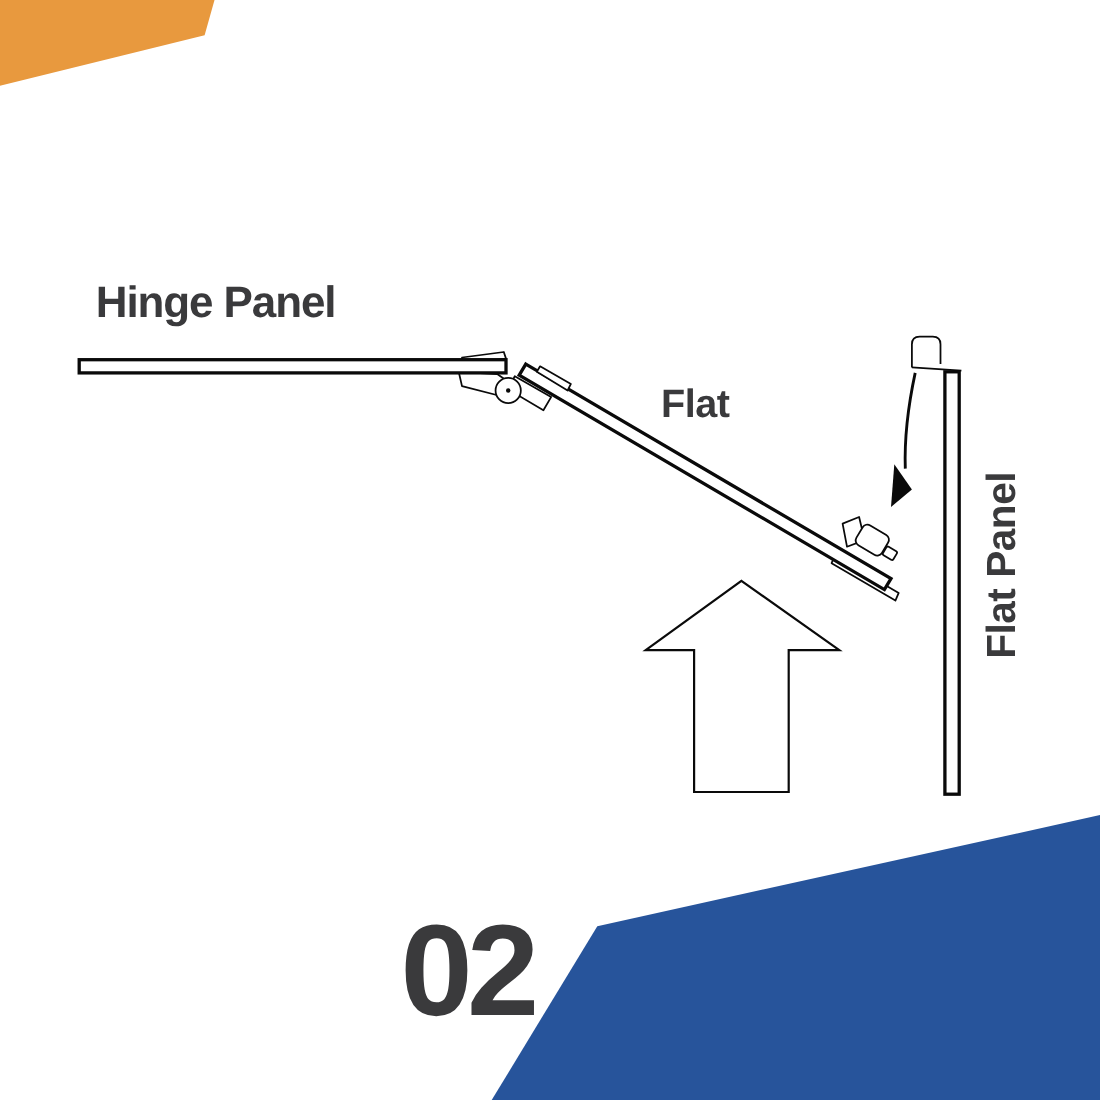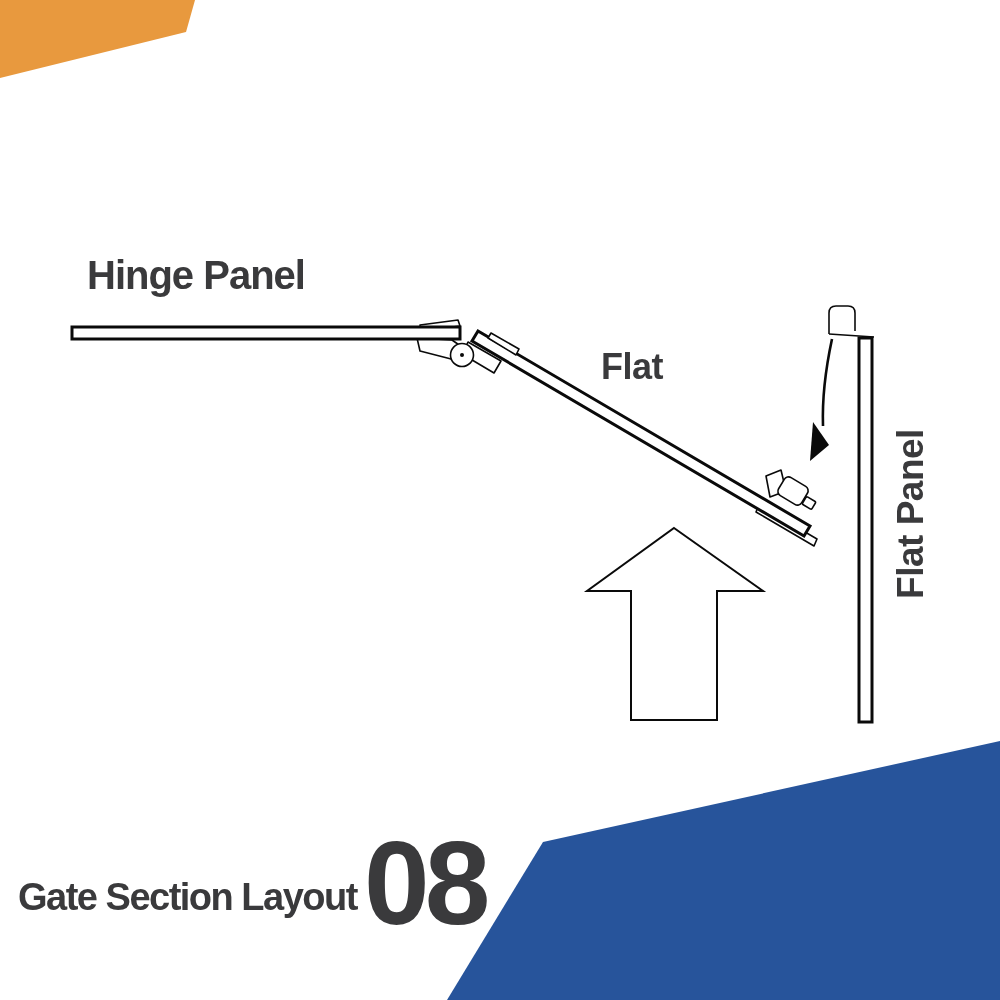--- a/index.html
+++ b/index.html
@@ -97,17 +97,16 @@
 
     <polygon class="arrow-outline" points="674,528 763,591 717,591 717,720 631,720 631,591 587,591"></polygon>
   </svg>
 
   <div class="label label-hinge">Hinge Panel</div>
 
   <div class="label label-gate">Flat</div>
 
   <div class="label label-flat">Flat Panel</div>
 
-  <div class="footer-title">Gate Section Layout</div>
 
-  <div class="footer-number">08</div>
+  <div class="footer-number">02</div>
 
 </div>
 
 </body></html>

